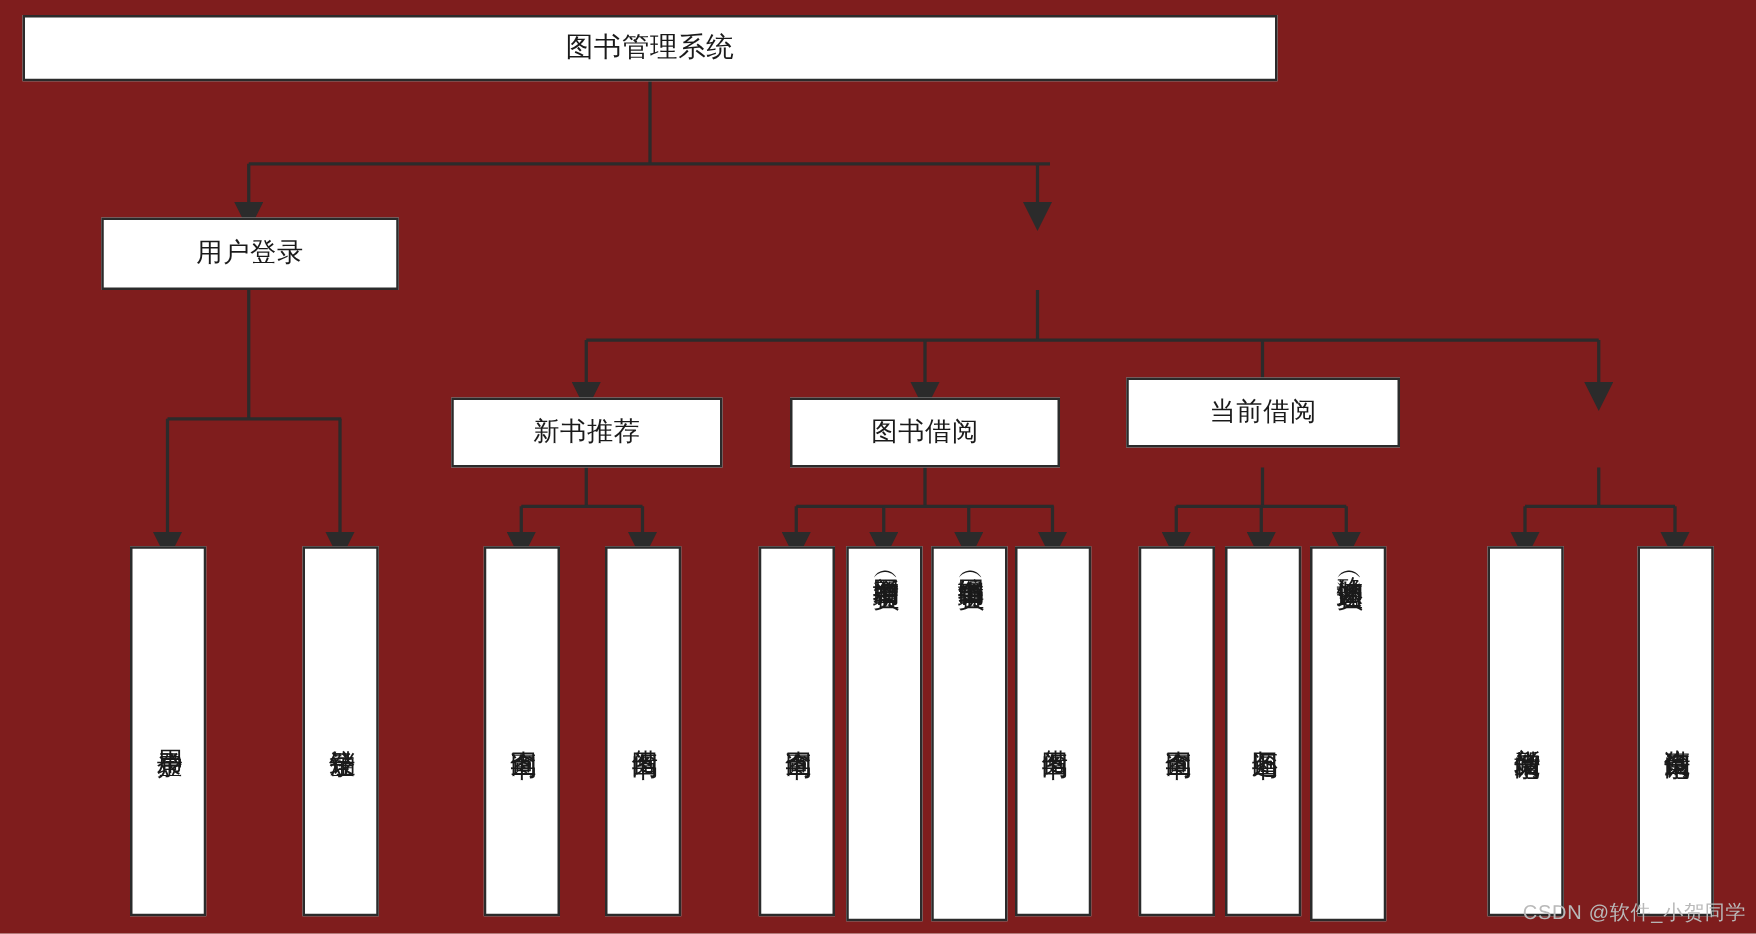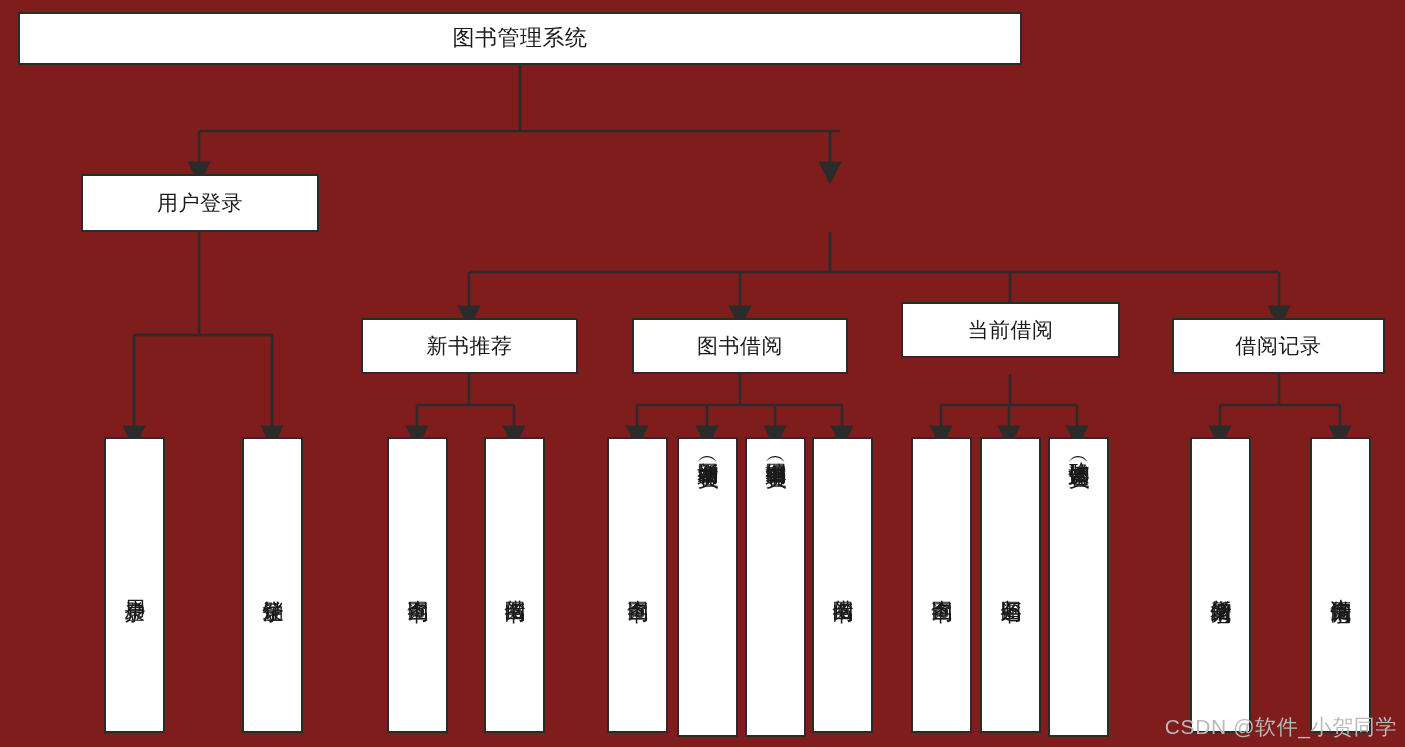--- a/index.html
+++ b/index.html
@@ -58,21 +58,21 @@
     line-height: 1.18;
     letter-spacing: 1px;
     color: #1a1a1a;
     white-space: nowrap;
   }
   .leaf-box.center-text { align-items: center; }
   .watermark {
     position: absolute;
     right: 8px;
     bottom: 6px;
-    font-size: 21px;
+    font-size: 16px;
     color: #b9b9b9;
     letter-spacing: 0.6px;
     white-space: nowrap;
     pointer-events: none;
   }
 </style>
 </head>
 <body>
 
 <div id="diagram-root">
@@ -137,23 +137,20 @@
 
   <div class="node-box" style="left:361px; top:318px; width:217px; height:56px;">
     <span class="node-label-h">新书推荐</span>
   </div>
   <div class="node-box" style="left:632px; top:318px; width:216px; height:56px;">
     <span class="node-label-h">图书借阅</span>
   </div>
   <div class="node-box" style="left:901px; top:302px; width:219px; height:56px;">
     <span class="node-label-h">当前借阅</span>
   </div>
-  <div class="node-box" style="left:1172px; top:318px; width:213px; height:56px;">
-    <span class="node-label-h">借阅记录</span>
-  </div>
 
   <div class="leaf-box center-text" style="left:104px; top:437px; width:61px; height:296px;">
     <span class="leaf-inner">用户登录</span>
   </div>
   <div class="leaf-box center-text" style="left:242px; top:437px; width:61px; height:296px;">
     <span class="leaf-inner">注销登录</span>
   </div>
 
   <div class="leaf-box center-text" style="left:387px; top:437px; width:61px; height:296px;">
     <span class="leaf-inner">查询图书</span>

